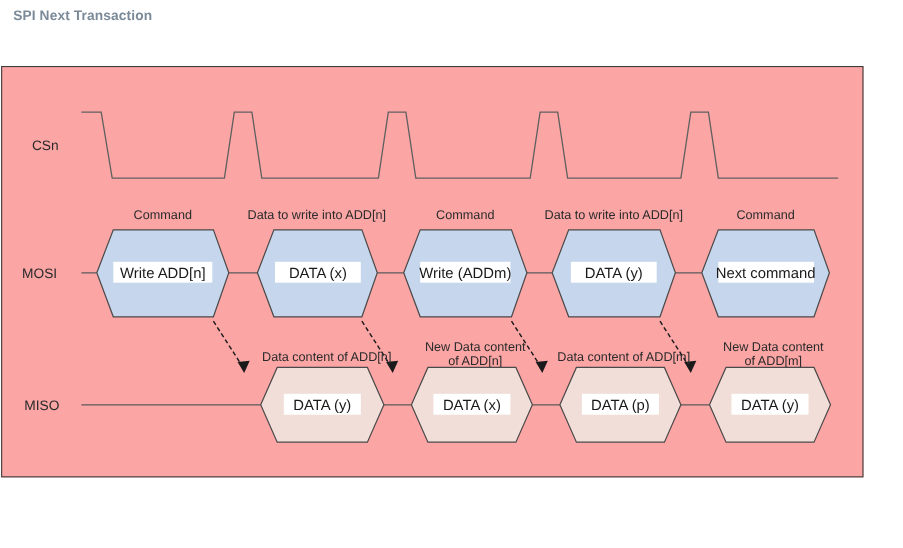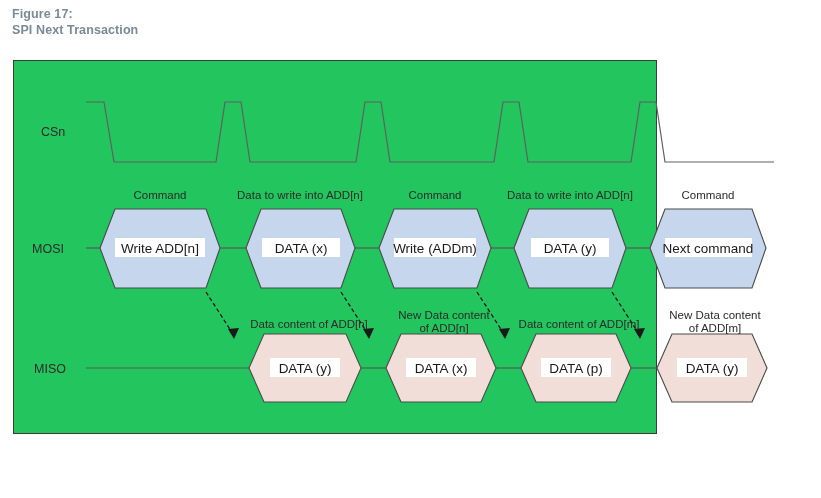--- a/index.html
+++ b/index.html
@@ -20,26 +20,26 @@
     top: 6px;
     font-size: 12.5px;
     font-weight: bold;
     color: #7a8a99;
     line-height: 16px;
     letter-spacing: 0.1px;
   }
   #figure-caption div { white-space: nowrap; }
   #diagram-frame {
     position: absolute;
-    left: 13px;
+    left: 1px;
     top: 60px;
-    width: 644px;
+    width: 784px;
     height: 374px;
     border: 1.4px solid #3d3d3d;
-    background: #22c55e;
+    background: #fca5a5;
     box-sizing: border-box;
   }
   svg#timing-svg {
     position: absolute;
     left: 0;
     top: 0;
   }
   .sig-label {
     font-family: "Liberation Sans", sans-serif;
     font-size: 12.5px;
@@ -60,21 +60,20 @@
   .hex-mosi { fill: #c6d6ec; stroke: #4a4a4a; stroke-width: 1.1; }
   .hex-miso { fill: #f2ded9; stroke: #4a4a4a; stroke-width: 1.1; }
   .txt-bg { fill: #ffffff; }
   .arrow-line { fill: none; stroke: #1a1a1a; stroke-width: 1.3; stroke-dasharray: 4 2.6; }
   .arrow-head { fill: #1a1a1a; }
 </style>
 </head>
 <body>
 
 <div id="figure-caption">
-  <div>Figure 17:</div>
   <div>SPI Next Transaction</div>
 </div>
 
 <div id="diagram-frame">
   <svg id="timing-svg" width="782" height="372" viewBox="0 0 782 372">
 
     <text class="sig-label" x="27" y="75">CSn</text>
 
     <path class="wave" d="M 72,41 L 90,41 L 100,101 L 202,101 L 211,41 L 227,41 L 236,101 L 342,101
          L 351,41 L 367,41 L 376,101 L 480,101 L 489,41 L 505,41 L 514,101 L 617,101

